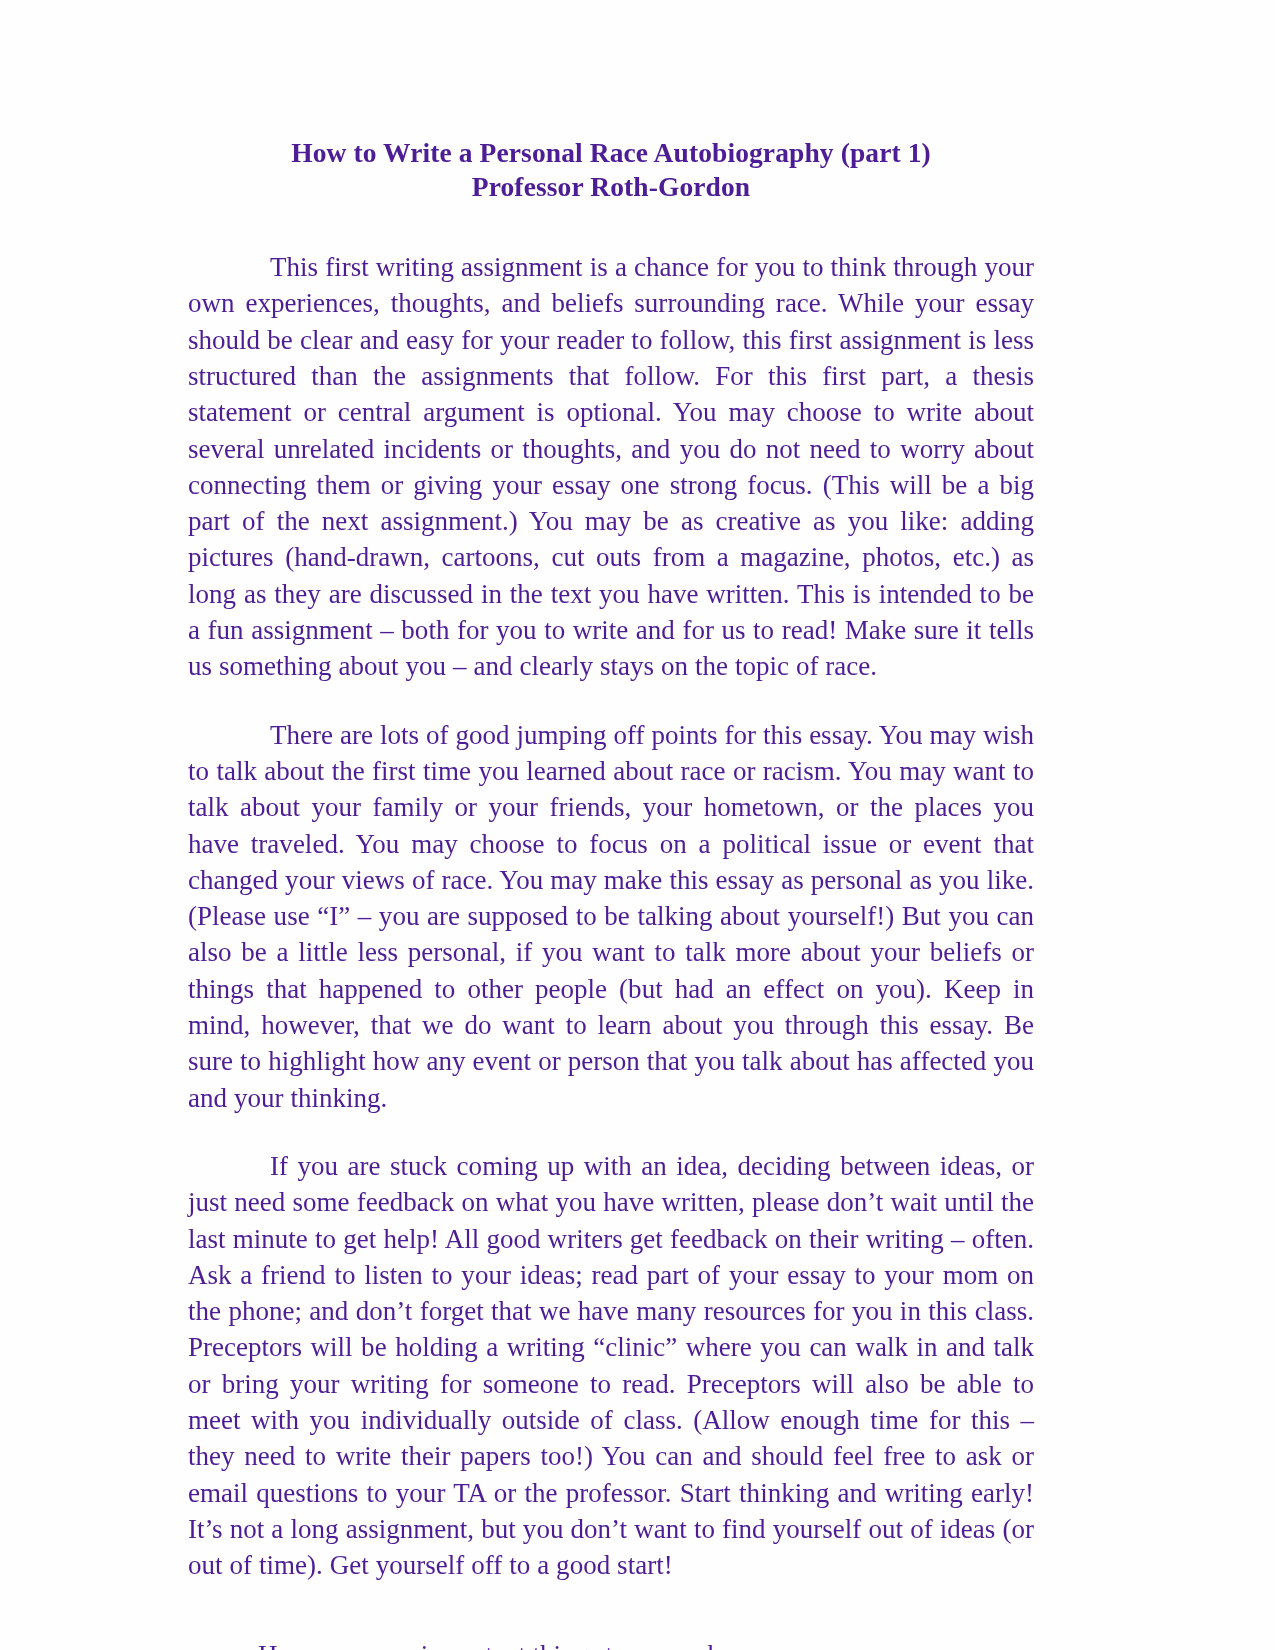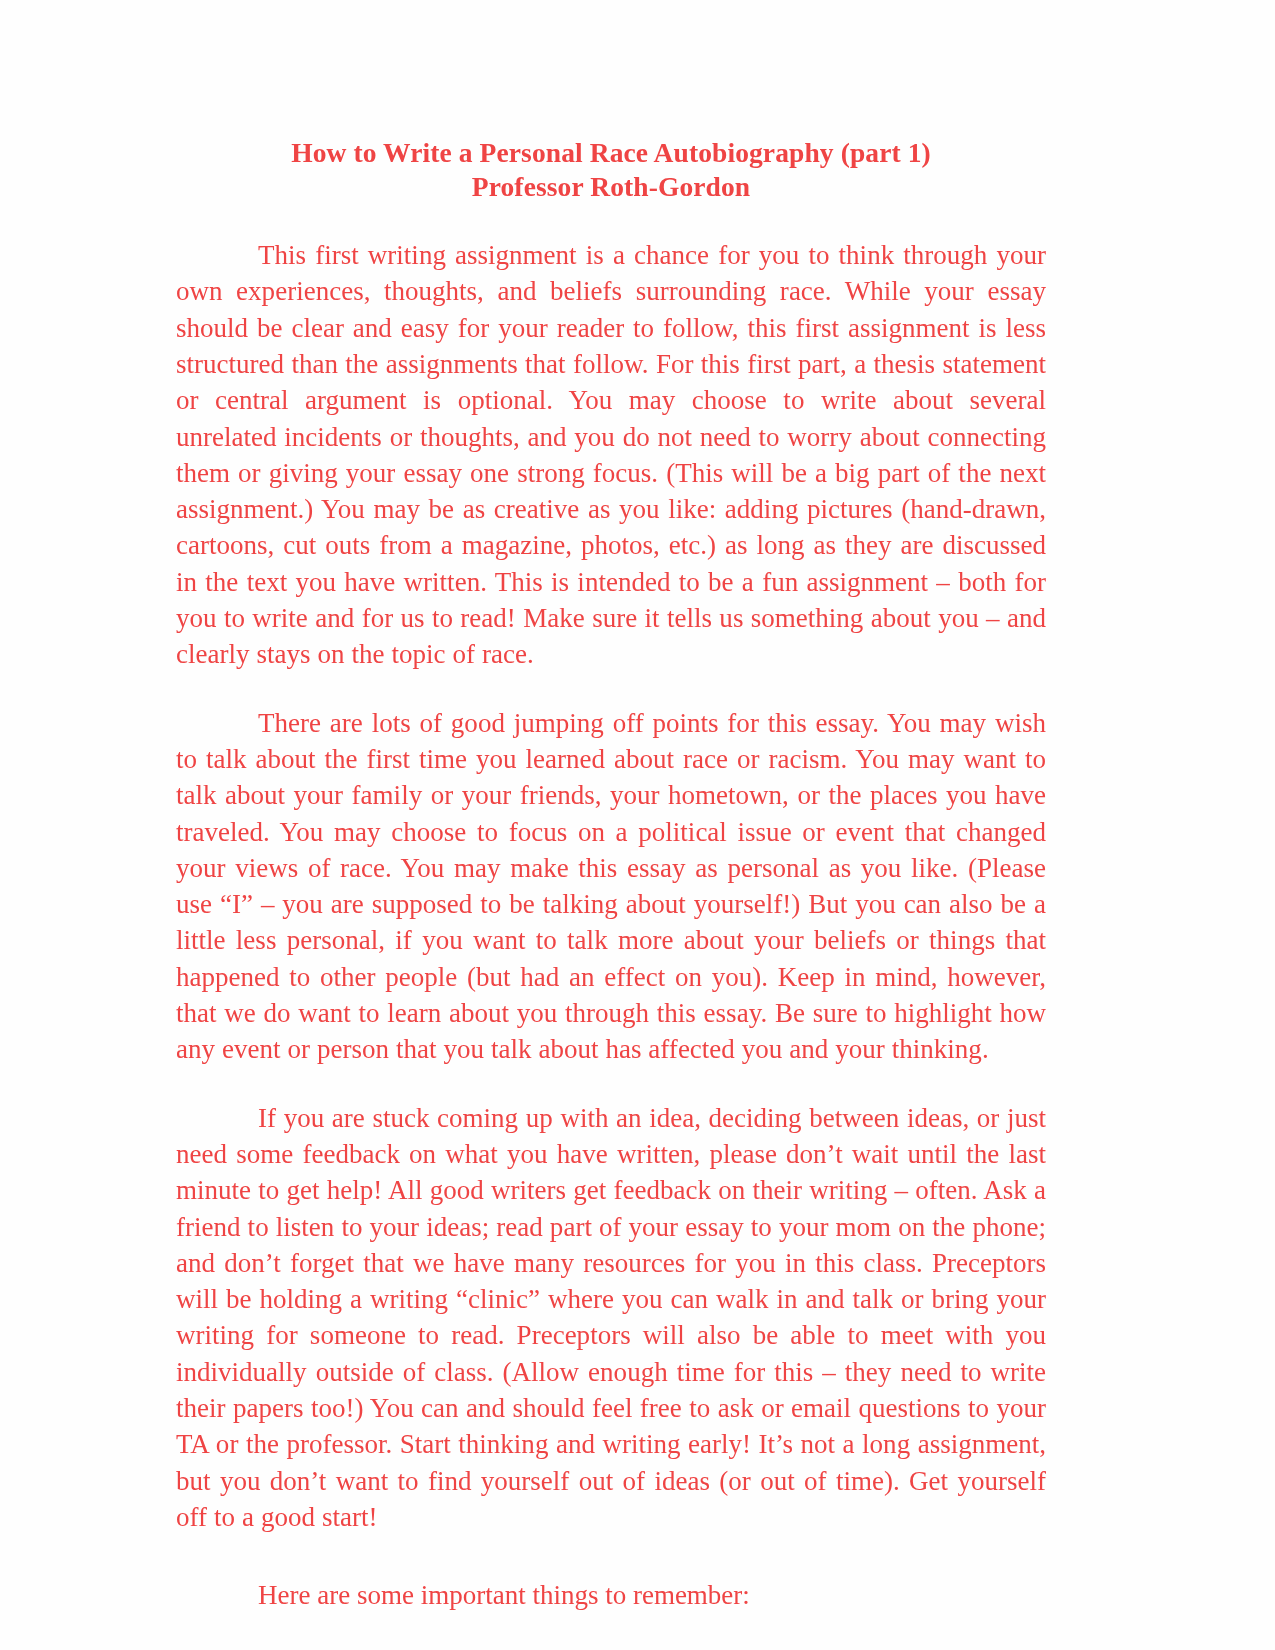--- a/index.html
+++ b/index.html
@@ -7,42 +7,42 @@
     padding: 0;
     background: #ffffff;
   }
   .page {
     position: relative;
     width: 1275px;
     height: 1650px;
     background: #fefefe;
     overflow: hidden;
     font-family: "Liberation Serif", "DejaVu Serif", serif;
-    color: #ef4444;
+    color: #4c1d95;
     box-sizing: border-box;
   }
   .content {
     position: absolute;
     left: 176px;
     top: 136px;
     width: 870px;
   }
   .doc-header {
     text-align: center;
     font-weight: bold;
     font-size: 27.5px;
     line-height: 1.22;
     letter-spacing: 0.1px;
   }
   .doc-header .hline {
     display: block;
     white-space: nowrap;
   }
   p.body-par {
-    margin: 0;
+    margin: 12px;
     font-size: 27px;
     line-height: 36.3px;
     text-align: justify;
     text-indent: 82px;
     letter-spacing: 0.01px;
     word-spacing: 0.2px;
   }
   p.par-gap {
     margin-top: 32px;
   }

